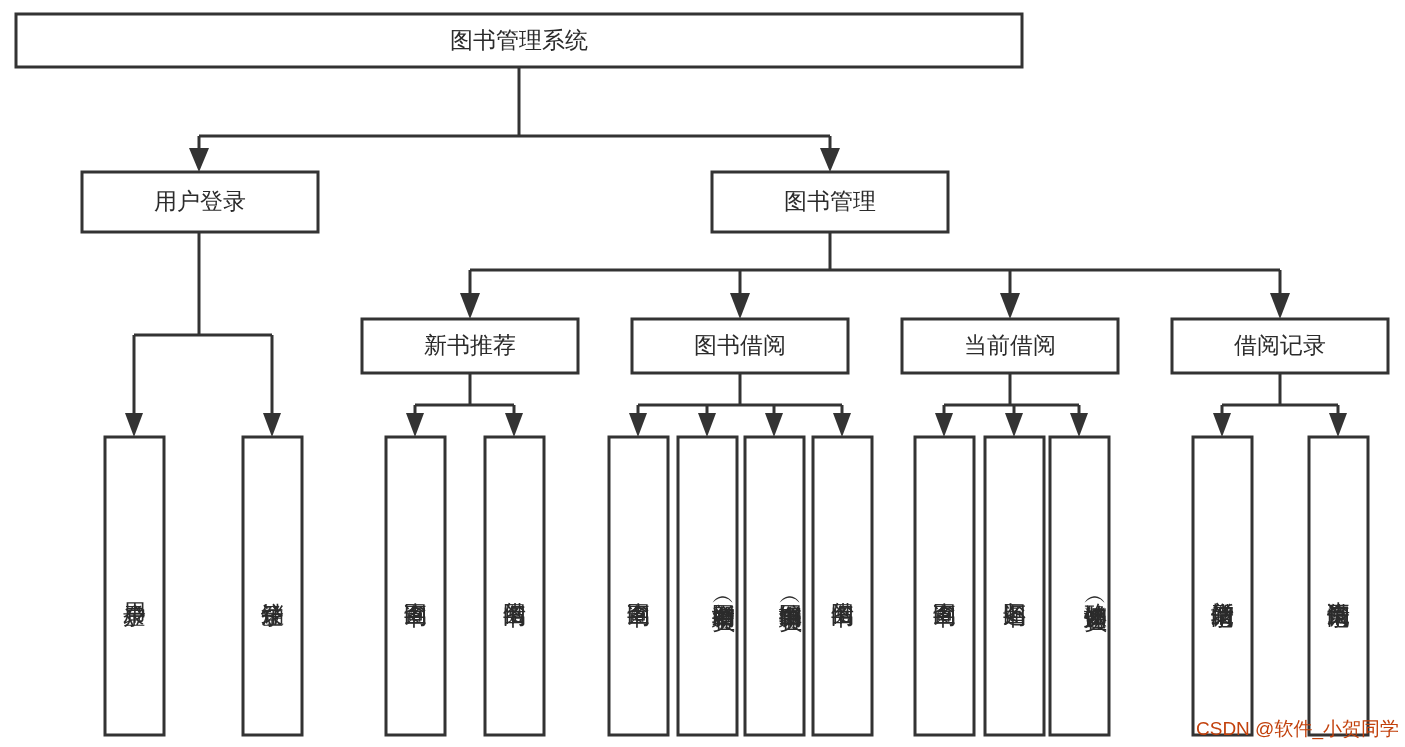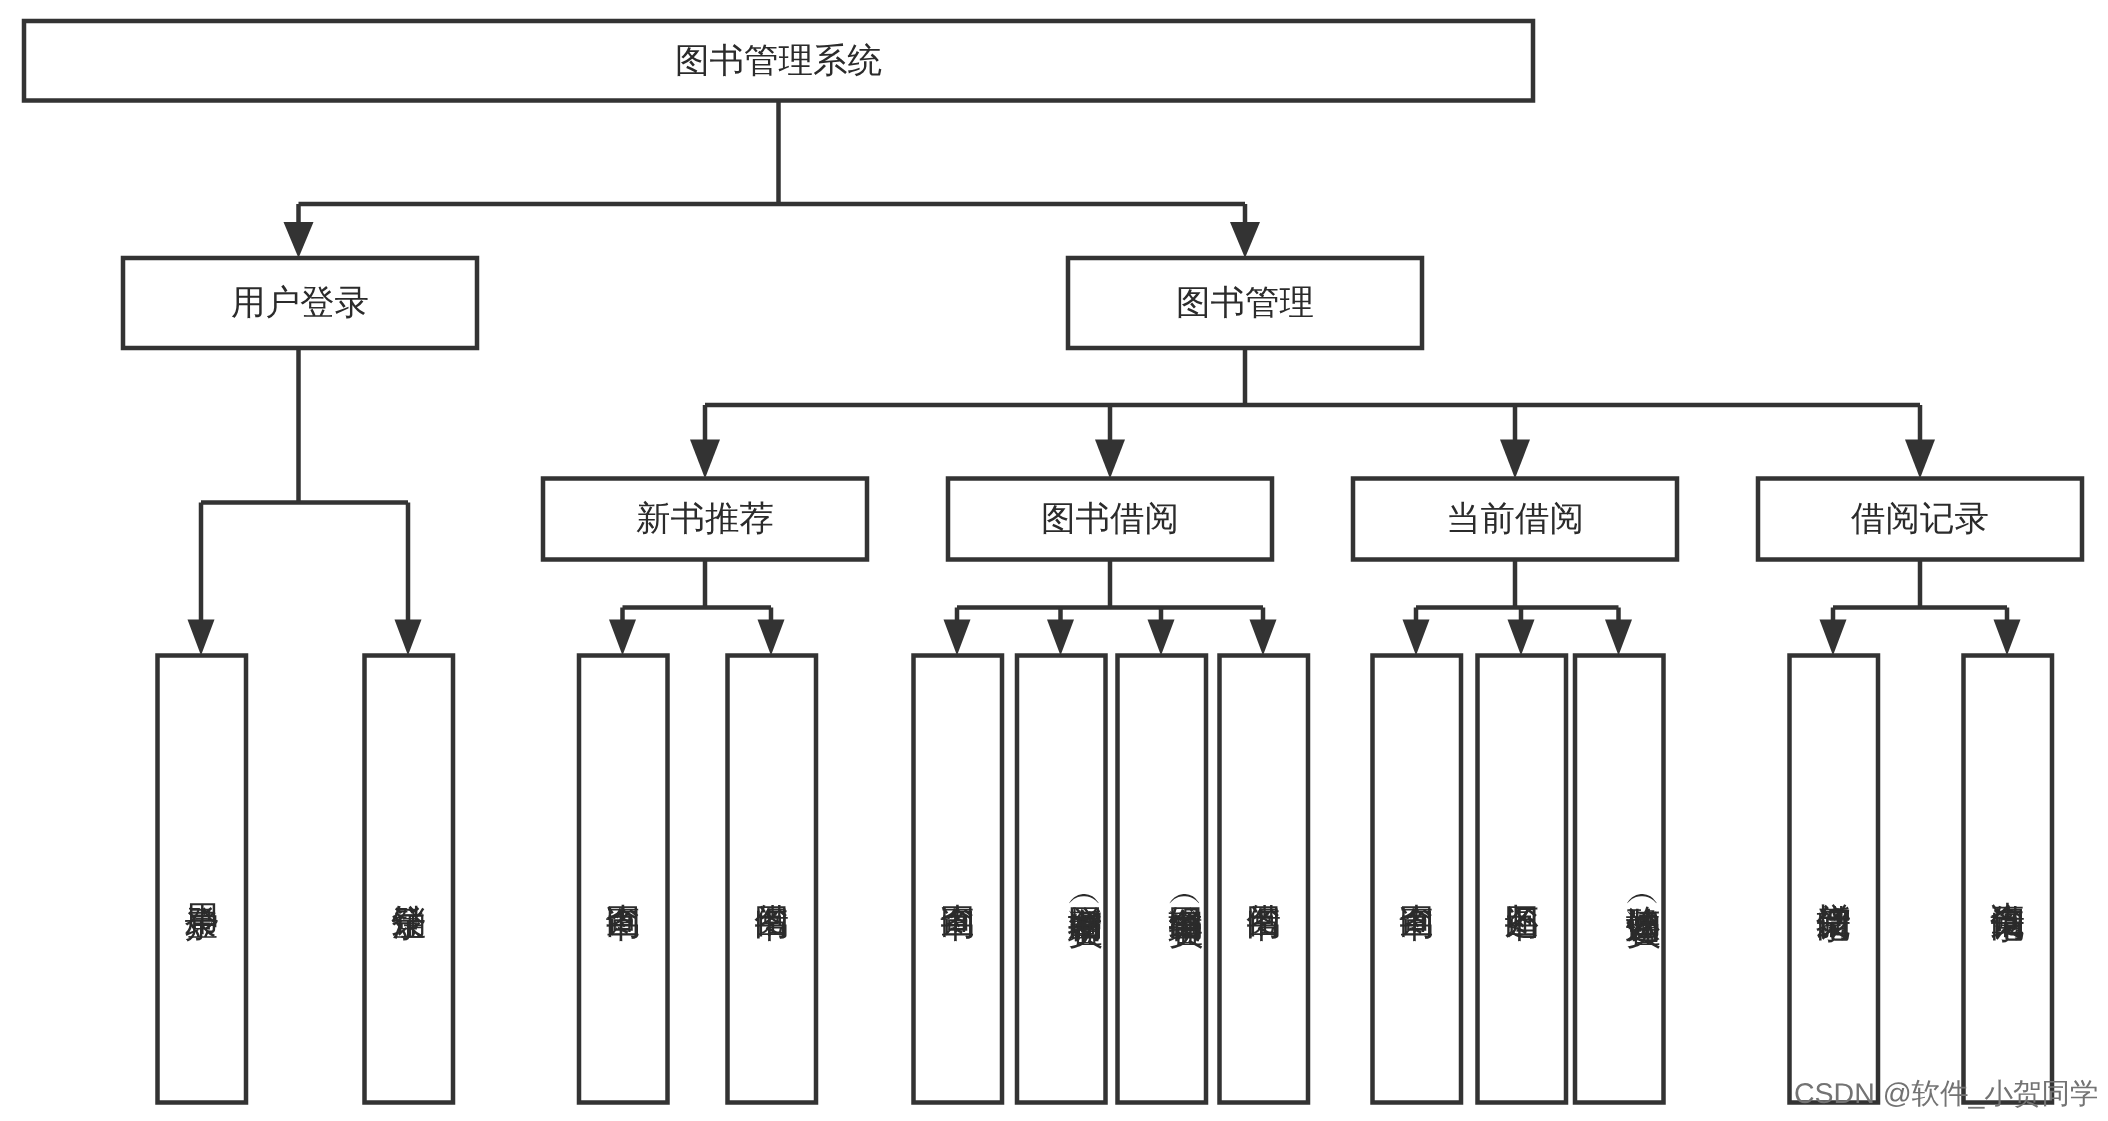--- a/index.html
+++ b/index.html
@@ -63,21 +63,21 @@
     color: #2b2b2b;
     letter-spacing: 1px;
     white-space: nowrap;
     pointer-events: none;
     user-select: none;
   }
   .watermark {
     position: absolute;
     font-family: "Liberation Sans", "DejaVu Sans", sans-serif;
     font-size: 19px;
-    color: #737373;
+    color: #c2410c;
     white-space: nowrap;
     user-select: none;
   }
 </style>
 </head>
 <body>
 
 <div id="diagram-root">
 
   <svg id="tree-svg" viewBox="0 0 1405 747" xmlns="http://www.w3.org/2000/svg">

